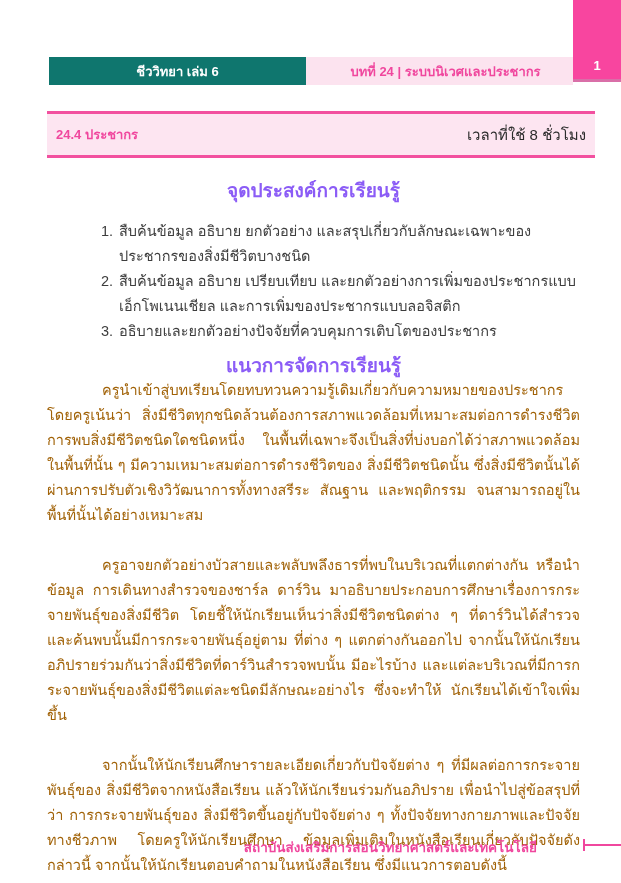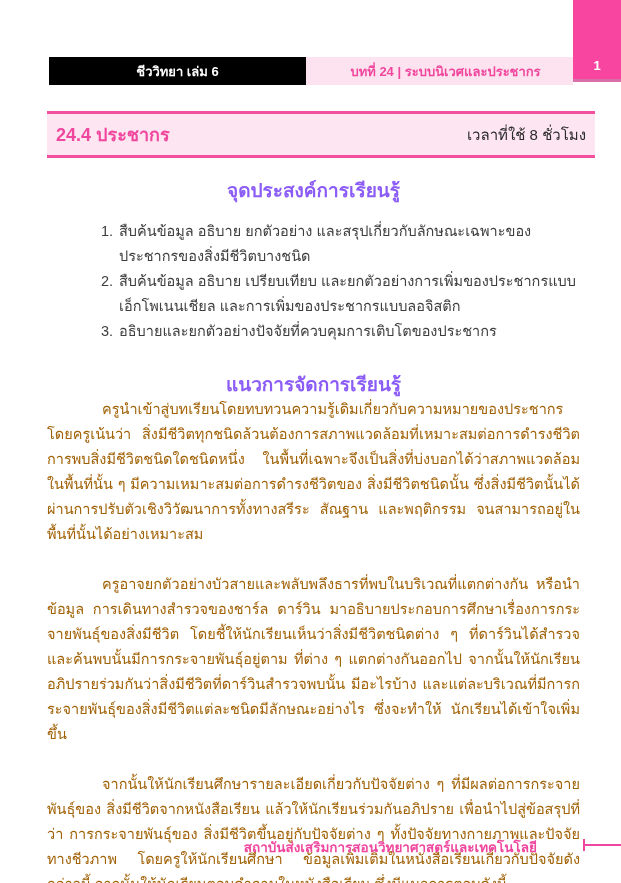--- a/index.html
+++ b/index.html
@@ -20,61 +20,61 @@
     box-sizing:border-box;
     padding-bottom:6px;
   }
   .page-num-box .num{color:#ffffff;font-size:13px;font-weight:bold;}
   .header-row{
     position:absolute;top:57px;left:49px;width:524px;height:28px;
     display:flex;
   }
   .book-bar{
     width:263px;height:100%;
-    background:#000000;
+    background:#0f766e;
     display:flex;align-items:center;justify-content:center;
     color:#ffffff;font-size:13px;font-weight:bold;
   }
   .chapter-bar{
     width:261px;height:100%;
     background:#fce3ef;
     display:flex;align-items:center;justify-content:center;
     color:#f0479e;font-size:13px;font-weight:bold;padding-left:12px;
   }
   
   .section-bar{
     position:absolute;top:111px;left:47px;width:548px;height:47px;
     box-sizing:border-box;
     background:#fde5f1;
     border-top:3px solid #f2509f;
     border-bottom:3px solid #f2509f;
     display:flex;align-items:center;justify-content:space-between;
     padding:0 9px;
   }
-  .section-title{color:#f0479e;font-size:18px;font-weight:bold;}
+  .section-title{color:#f0479e;font-size:13px;font-weight:bold;}
   .section-duration{color:#2b2b2b;font-size:15px;font-weight:400;}
   
   .content{
     position:absolute;top:178px;left:47px;width:533px;
     font-size:14.5px;line-height:25px;
   }
   .blk-heading{
     font-weight:bold;color:#8b5cf6;font-size:19px;
     margin:0;
     text-align:center;
   }
   ol.objectives{
     margin:16px 0 0 0;
     padding-left:70px;
     color:#3d3d3d;
   }
   ol.objectives li{
     margin:0;padding-left:2px;
   }
-  .guidelines-heading{margin-top:28px;}
+  .guidelines-heading{margin-top:9px;}
   .content p.para{
     margin:0 0 25px 0;
     text-indent:55px;
     text-align:justify;
     color:#a16207;
   }
   .content p.para:first-of-type{margin-top:0;}
   
   .footer{
     position:absolute;top:836px;left:0;width:621px;height:26px;

